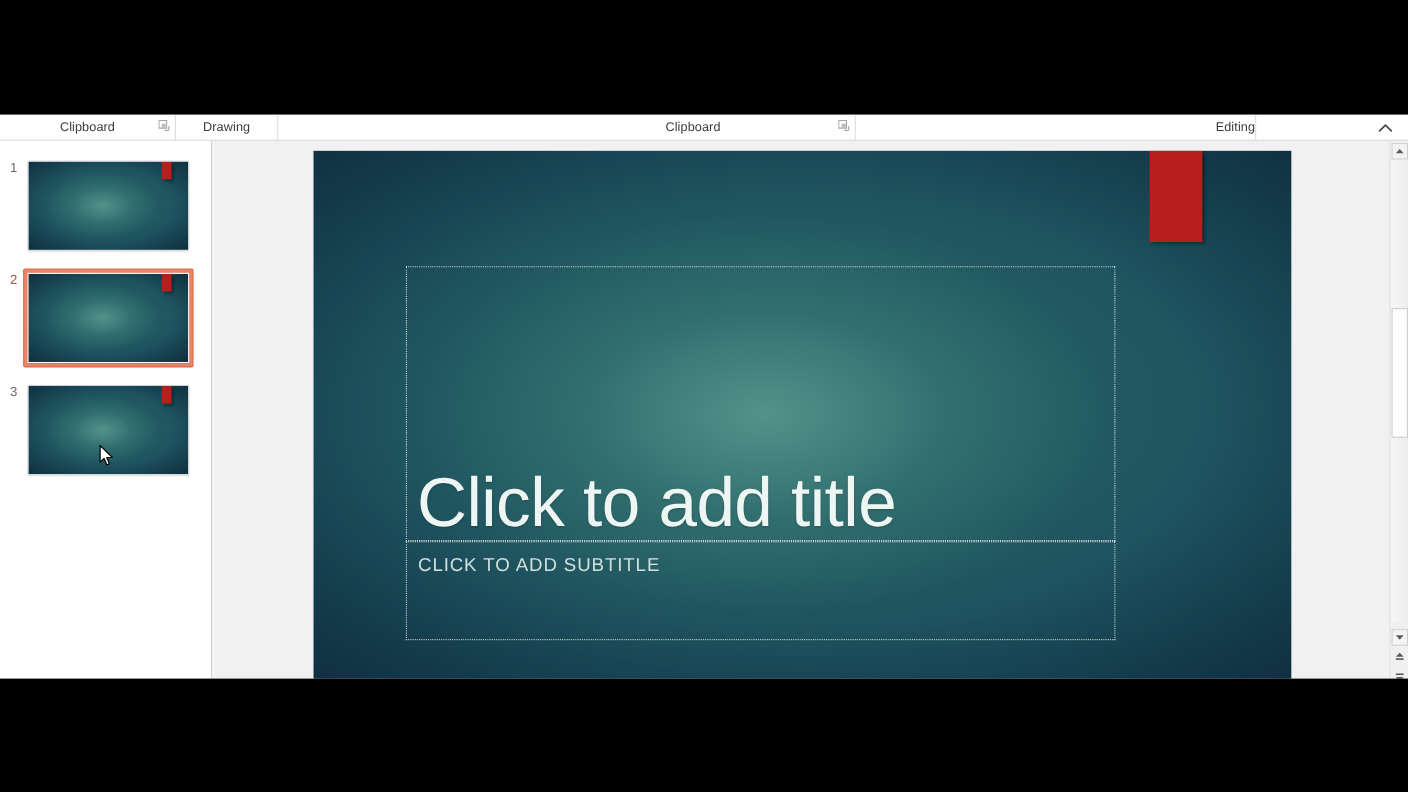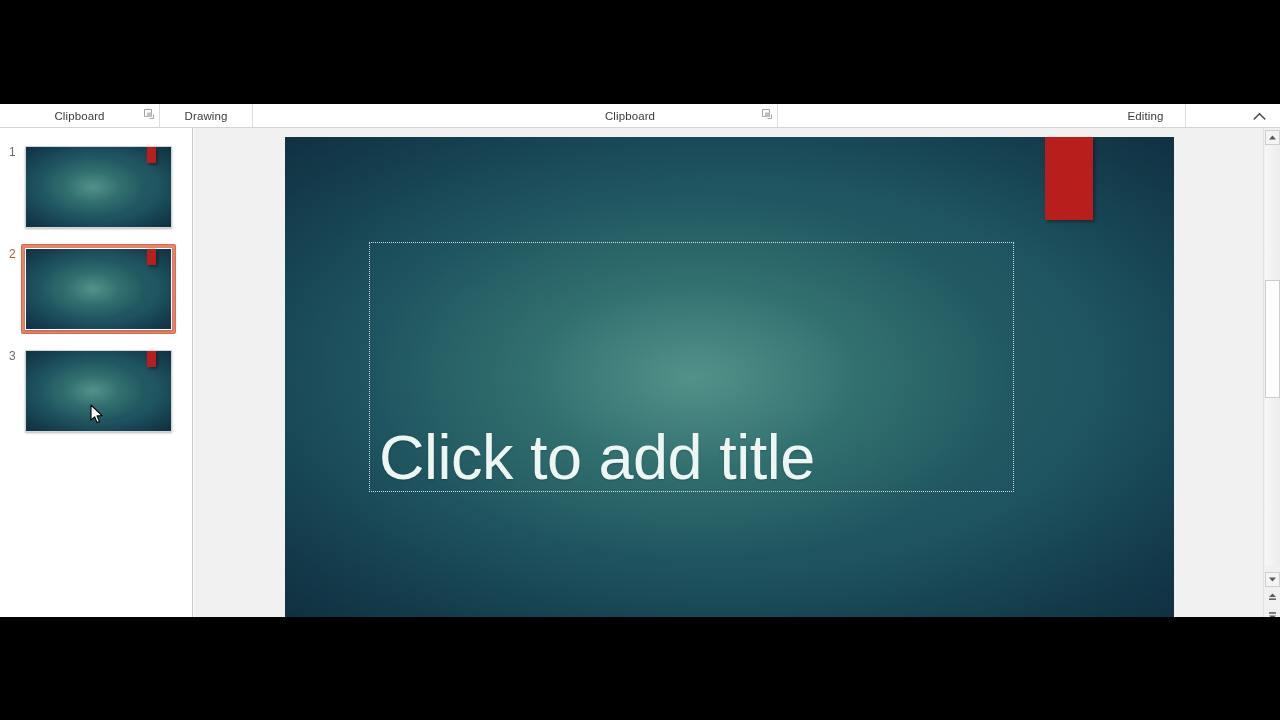--- a/index.html
+++ b/index.html
@@ -44,21 +44,21 @@
   .ribbon-group .launcher {
     position:absolute; right:4px; top:5px;
     width:11px; height:11px; opacity:.62;
   }
 
   #grp-clipboard { left:0;    width:160px; }
   #grp-slides    { left:160px; width:93px; }
   #grp-font      { left:253px; width:230px; }
   #grp-paragraph { left:483px; width:295px; }
   #grp-drawing   { left:778px; width:327px; }
-  #grp-editing   { left:1106px; width:80px; }
+  #grp-editing   { left:1062px; width:80px;justify-content:flex-end; }
   #grp-tail      { left:1185px; width:95px; border-right:none; }
 
   #ribbon-collapse {
     position:absolute; right:12px; top:3px;
     width:18px; height:18px;
     display:flex; align-items:center; justify-content:center;
     cursor:pointer;
   }
 
   
@@ -296,20 +296,23 @@
 
       <div id="slide-canvas">
         <div class="slide-bg"></div>
         <div class="slide-vignette"></div>
         <div class="accent-bar"></div>
 
         <div class="placeholder" id="title-placeholder">
           <div id="title-text">Click to add title</div>
         </div>
 
+        <div class="placeholder" id="subtitle-placeholder">
+          <div id="subtitle-text">CLICK TO ADD SUBTITLE</div>
+        </div>
       </div>
     </div>
 
     <div id="vscrollbar">
       <div id="sb-track"></div>
 
       <div class="sb-btn" id="sb-up">
         <svg class="gl" width="9" height="7" viewBox="0 0 9 7">
           <path d="M4.5 1.4 L8 5.4 L1 5.4 Z" fill="#5a5a5a"></path>
         </svg>

